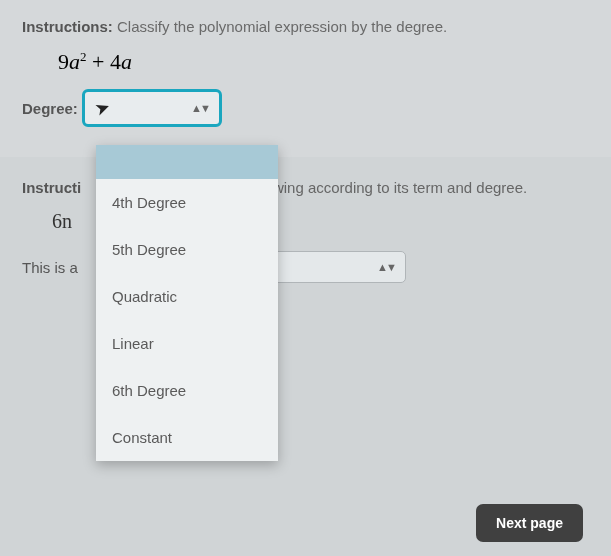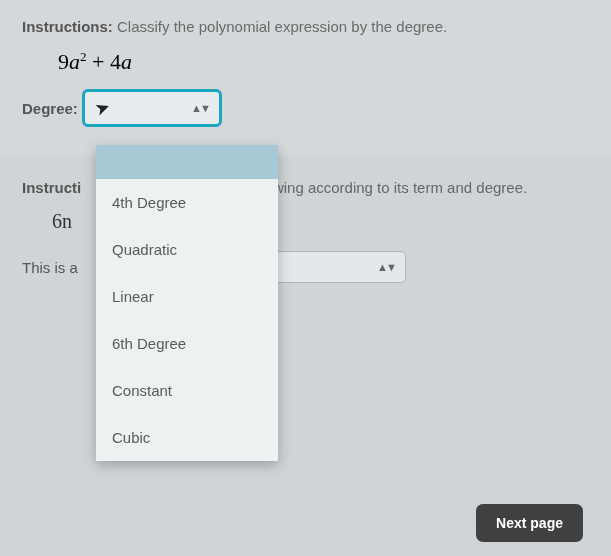--- a/index.html
+++ b/index.html
@@ -167,20 +167,20 @@
       <div class="small-select">
         <span class="updown">▲▼</span>
       </div>
     </div>
   </div>
 </div>
 
 <div class="dropdown">
   <div class="dropdown-item blank"></div>
   <div class="dropdown-item">4th Degree</div>
+  <div class="dropdown-item">5th Degree</div>
   <div class="dropdown-item">Quadratic</div>
   <div class="dropdown-item">Linear</div>
   <div class="dropdown-item">6th Degree</div>
   <div class="dropdown-item">Constant</div>
-  <div class="dropdown-item">Cubic</div>
 </div>
 
 <button class="next-btn">Next page</button>
 
 </body></html>

